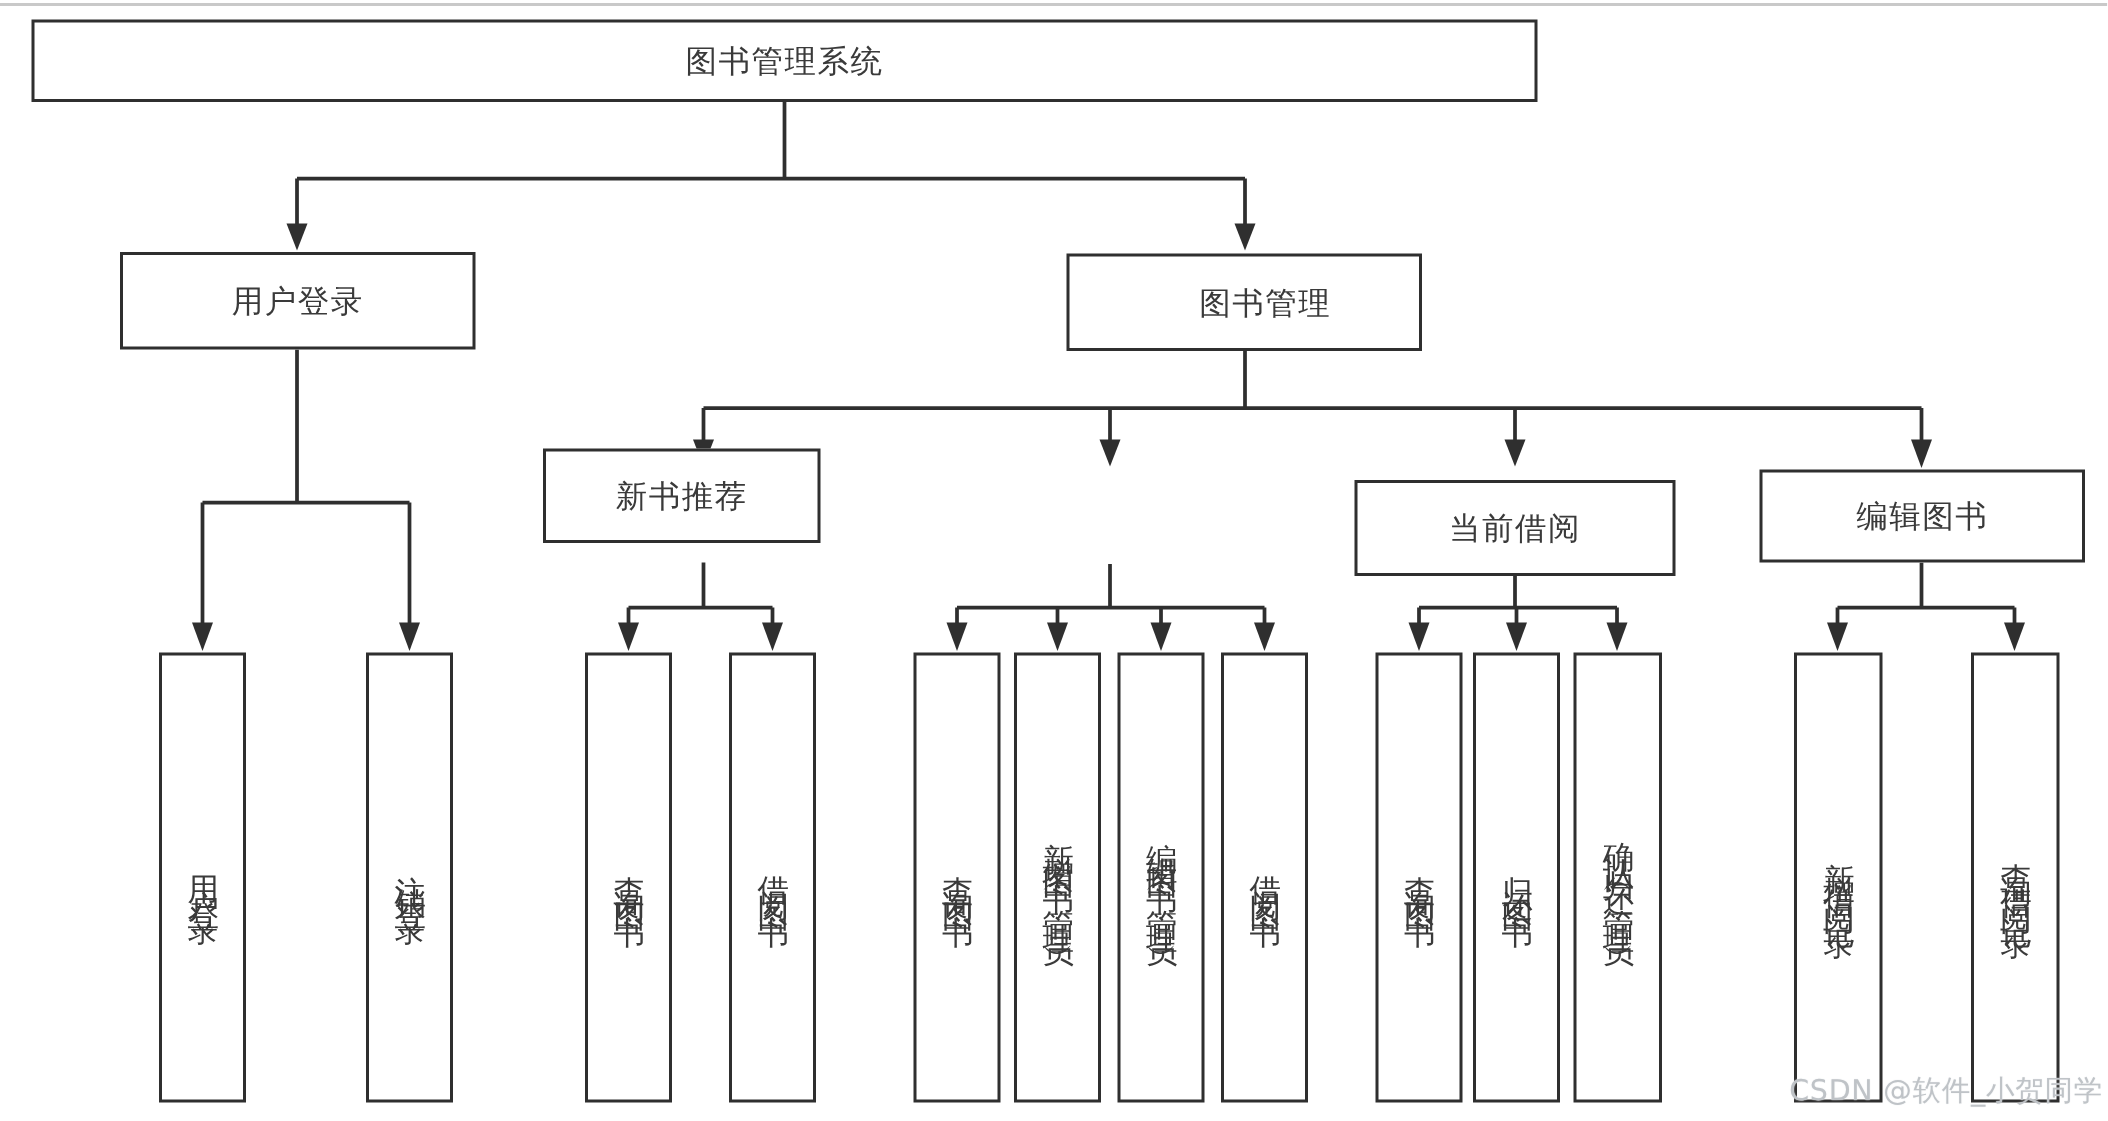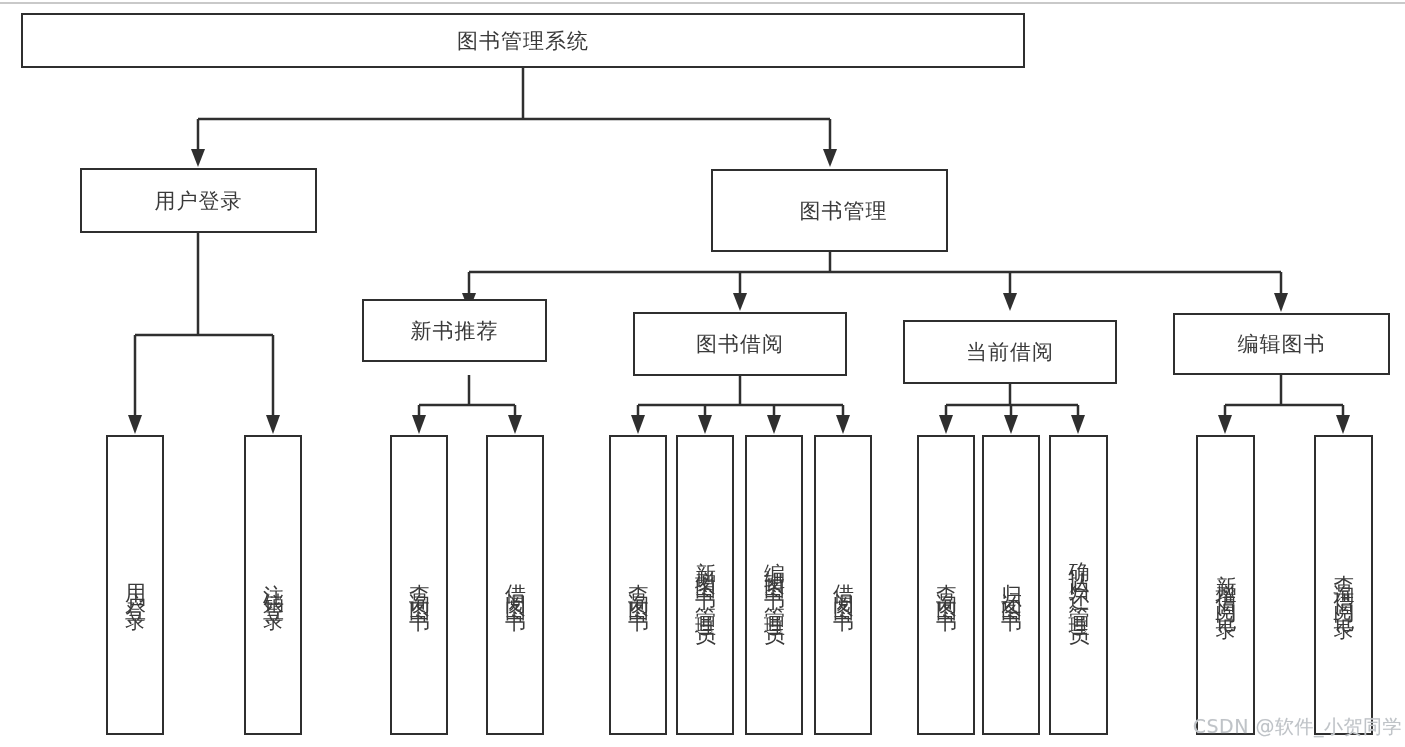--- a/index.html
+++ b/index.html
@@ -127,24 +127,23 @@
       <polygon points="1004,415 1018,415 1011,434"></polygon>
       <polygon points="1071,415 1085,415 1078,434"></polygon>
       <polygon points="1218,415 1232,415 1225,434"></polygon>
       <polygon points="1336,415 1350,415 1343,434"></polygon>
     </g>
   </svg>
 
   <div class="node h" style="left:21px; top:13px; width:1004px; height:55px;text-align:center;">图书管理系统</div>
 
   <div class="node h" style="left:80px; top:168px; width:237px; height:65px;">用户登录</div>
-  <div class="node h" style="left:711px; top:169px; width:237px; height:83px;padding-left:28px;">图书管理</div>
+  <div class="node h" style="left:711px; top:169px; width:237px; height:65px;padding-left:28px;">图书管理</div>
 
   <div class="node h" style="left:362px; top:299px; width:185px; height:63px;">新书推荐</div>
-  <div class="node h" style="left:633px; top:312px; width:214px; height:64px;">图书借阅</div>
   <div class="node h" style="left:903px; top:320px; width:214px; height:64px;">当前借阅</div>
   <div class="node h" style="left:1173px; top:313px; width:217px; height:62px;">编辑图书</div>
 
   <div class="node v" style="left:106px; top:435px; width:58px; height:300px;">用户登录</div>
   <div class="node v" style="left:244px; top:435px; width:58px; height:300px;">注销登录</div>
 
   <div class="node v" style="left:390px; top:435px; width:58px; height:300px;">查询图书</div>
   <div class="node v" style="left:486px; top:435px; width:58px; height:300px;">借阅图书</div>
 
   <div class="node v" style="left:609px; top:435px; width:58px; height:300px;">查询图书</div>

